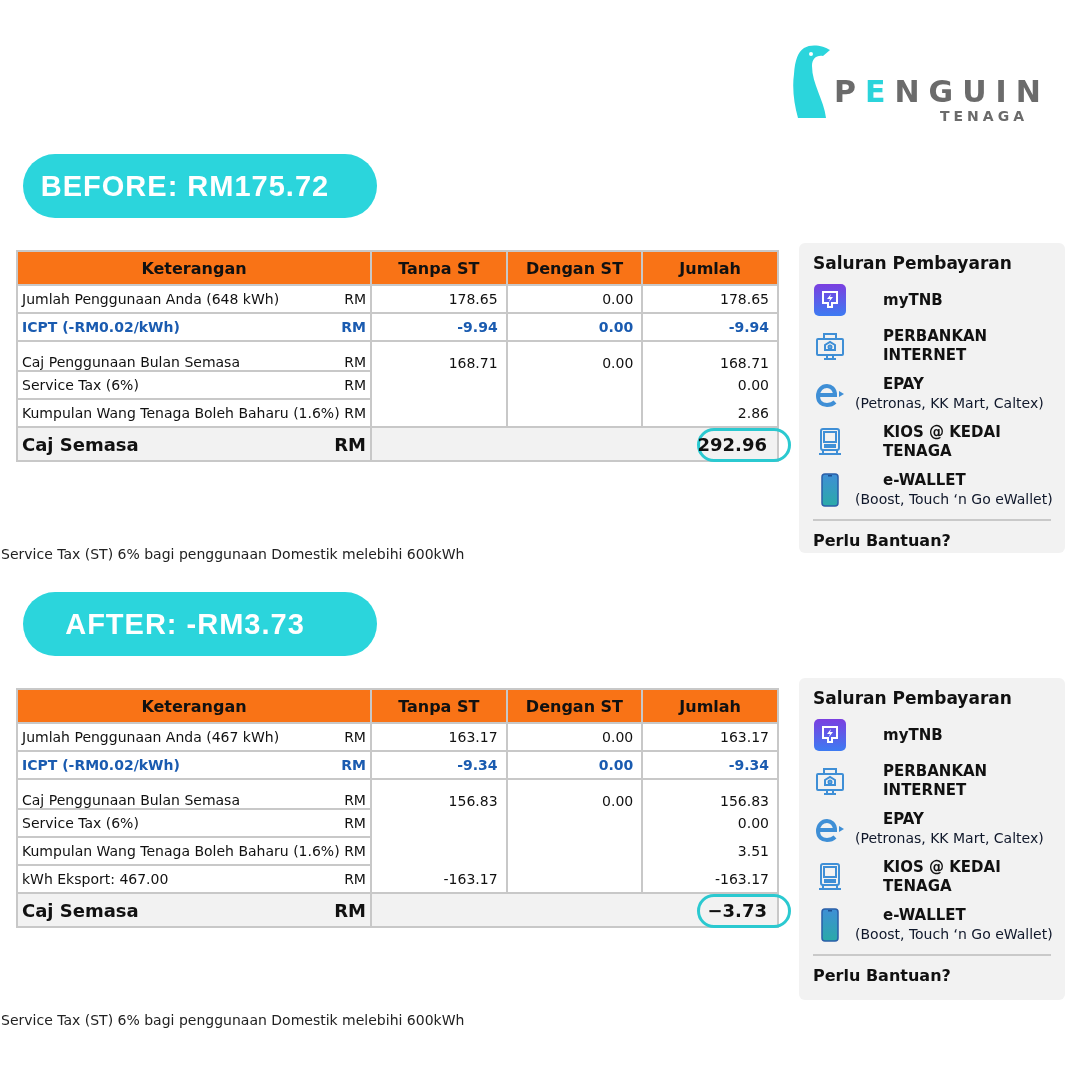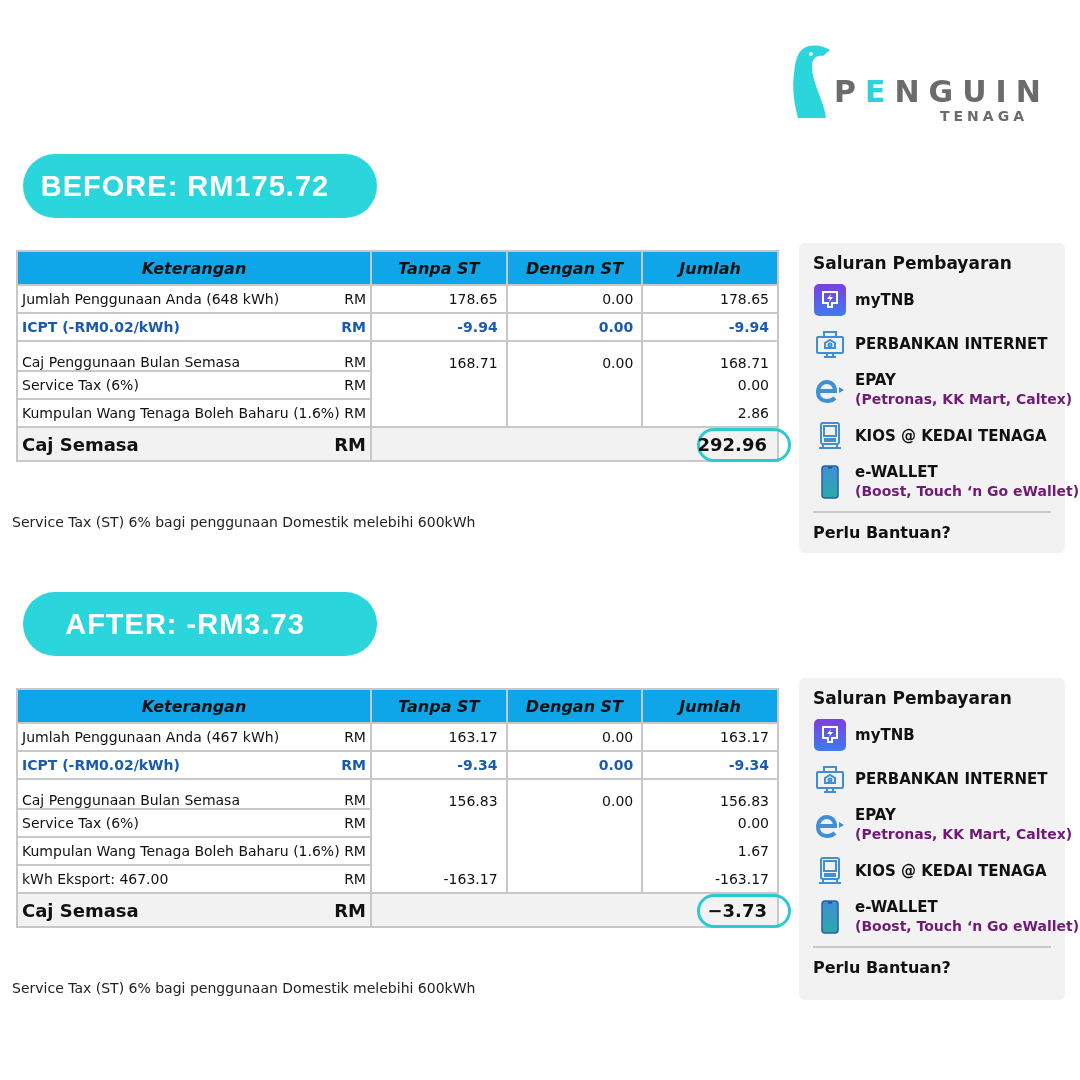--- a/index.html
+++ b/index.html
@@ -18,47 +18,47 @@
             color: #fff; font-family: "Liberation Sans", sans-serif; font-weight: bold; font-size: 29px; letter-spacing: 1px;
             display: flex; align-items: center; justify-content: center; }
     .pill.before { top: 154px; padding-right: 30px; }
     .pill.after { top: 592px; padding-right: 30px; }
 
     
     .bill { position: absolute; left: 16px; width: 763px; border-collapse: collapse; font-family: "DejaVu Sans", sans-serif; font-size: 14px; }
     .bill.t1 { top: 250px; }
     .bill.t2 { top: 688px; }
     .bill td, .bill th { border: 2px solid #c8c8c8; }
-    .bill th { background: #0ea5e9; height: 34px; font-weight: bold; font-size: 16px; text-align: center; font-style: italic; }
+    .bill th { background: #f97316; height: 34px; font-weight: bold; font-size: 16px; text-align: center; }
     .bill td { height: 28px; padding: 0 8px; vertical-align: middle; }
     .bill .c-desc { width: 355px; padding: 0 4px; }
     .bill .c-num { width: 136px; text-align: right; }
     .bill .desc-inner { display: flex; justify-content: space-between; align-items: center; }
     .bill tr.nb td { border-top-color: #e3e3e3; }
     .bill tr.nbv td.c-num { border-top: none; border-bottom: none; }
     .bill tr.blue td { color: #1a5bb0; font-weight: bold; }
     .bill tr.gap td { padding-top: 12px; }
     .bill tr.total td { background: #f2f2f2; height: 34px; font-weight: bold; font-size: 18px; }
     .bill tr.total td.merge { text-align: right; position: relative; }
     .bill tr.total .tot-val { position: relative; z-index: 2; padding-right: 2px; }
     .ring { position: absolute; right: -14px; top: 0px; width: 94px; height: 34px; border: 3px solid #2bc9d0; border-radius: 17px; }
 
-    .note { position: absolute; left: 12px; font-family: "DejaVu Sans", sans-serif; font-size: 14px; color: #222; }
+    .note { position: absolute; left: 1px; font-family: "DejaVu Sans", sans-serif; font-size: 14px; color: #222; margin-top: 32px; }
     .note.n1 { top: 514px; }
     .note.n2 { top: 980px; }
 
     
     .pay { position: absolute; left: 799px; width: 266px; background: #f2f2f2; border-radius: 6px; padding: 10px 14px 0 14px; font-family: "DejaVu Sans", sans-serif; }
     .pay.p1 { top: 243px; height: 310px; }
     .pay.p2 { top: 678px; height: 322px; }
     .pay .title { font-weight: bold; font-size: 17px; margin-bottom: 10px; }
     .pay .row { display: flex; align-items: center; margin-bottom: 10px; min-height: 34px; }
     .pay .ico { width: 34px; height: 34px; display: flex; align-items: center; justify-content: center; margin-right: 8px; flex-shrink: 0; }
-    .pay .lbl { font-weight: bold; font-size: 15px; line-height: 19px; }
-    .pay .sub { font-size: 14px; line-height: 19px; font-weight: bold; color: #701a75; white-space: nowrap; }
+    .pay .lbl { font-weight: bold; font-size: 15px; line-height: 19px; margin-left: 28px; }
+    .pay .sub { font-size: 14px; line-height: 19px; font-weight: normal; color: #0f172a; white-space: nowrap; }
     .pay hr { border: none; border-top: 2px solid #c9c9c9; margin: 2px 0 10px 0; }
     .pay .help { font-weight: bold; font-size: 16px; }
   </style>
 </head>
 <body>
 
 <div class="logo">
   <svg width="44" height="76" viewBox="0 0 44 76">
     <path d="M14 4 C22 -1 34 2 40 6 L33 12 C26 11 22 15 22 22 C22 40 34 56 36 74 L8 74 C4 60 2 44 4 30 C5 16 8 8 14 4 Z" fill="#2bd5dc"></path>
     <circle cx="21" cy="10" r="2" fill="#fff"></circle>
@@ -283,21 +283,21 @@
   </tr>
   <tr class="nb nbv">
     <td class="c-desc">
           <div class="desc-inner">
             <span>Kumpulan Wang Tenaga Boleh Baharu (1.6%)</span>
             <span>RM</span>
           </div>
         </td>
     <td class="c-num"></td>
     <td class="c-num"></td>
-    <td class="c-num">1.67</td>
+    <td class="c-num">3.51</td>
   </tr>
   <tr class="nb nbv">
     <td class="c-desc">
           <div class="desc-inner">
             <span>kWh Eksport: 467.00</span>
             <span>RM</span>
           </div>
         </td>
     <td class="c-num">-163.17</td>
     <td class="c-num"></td>

